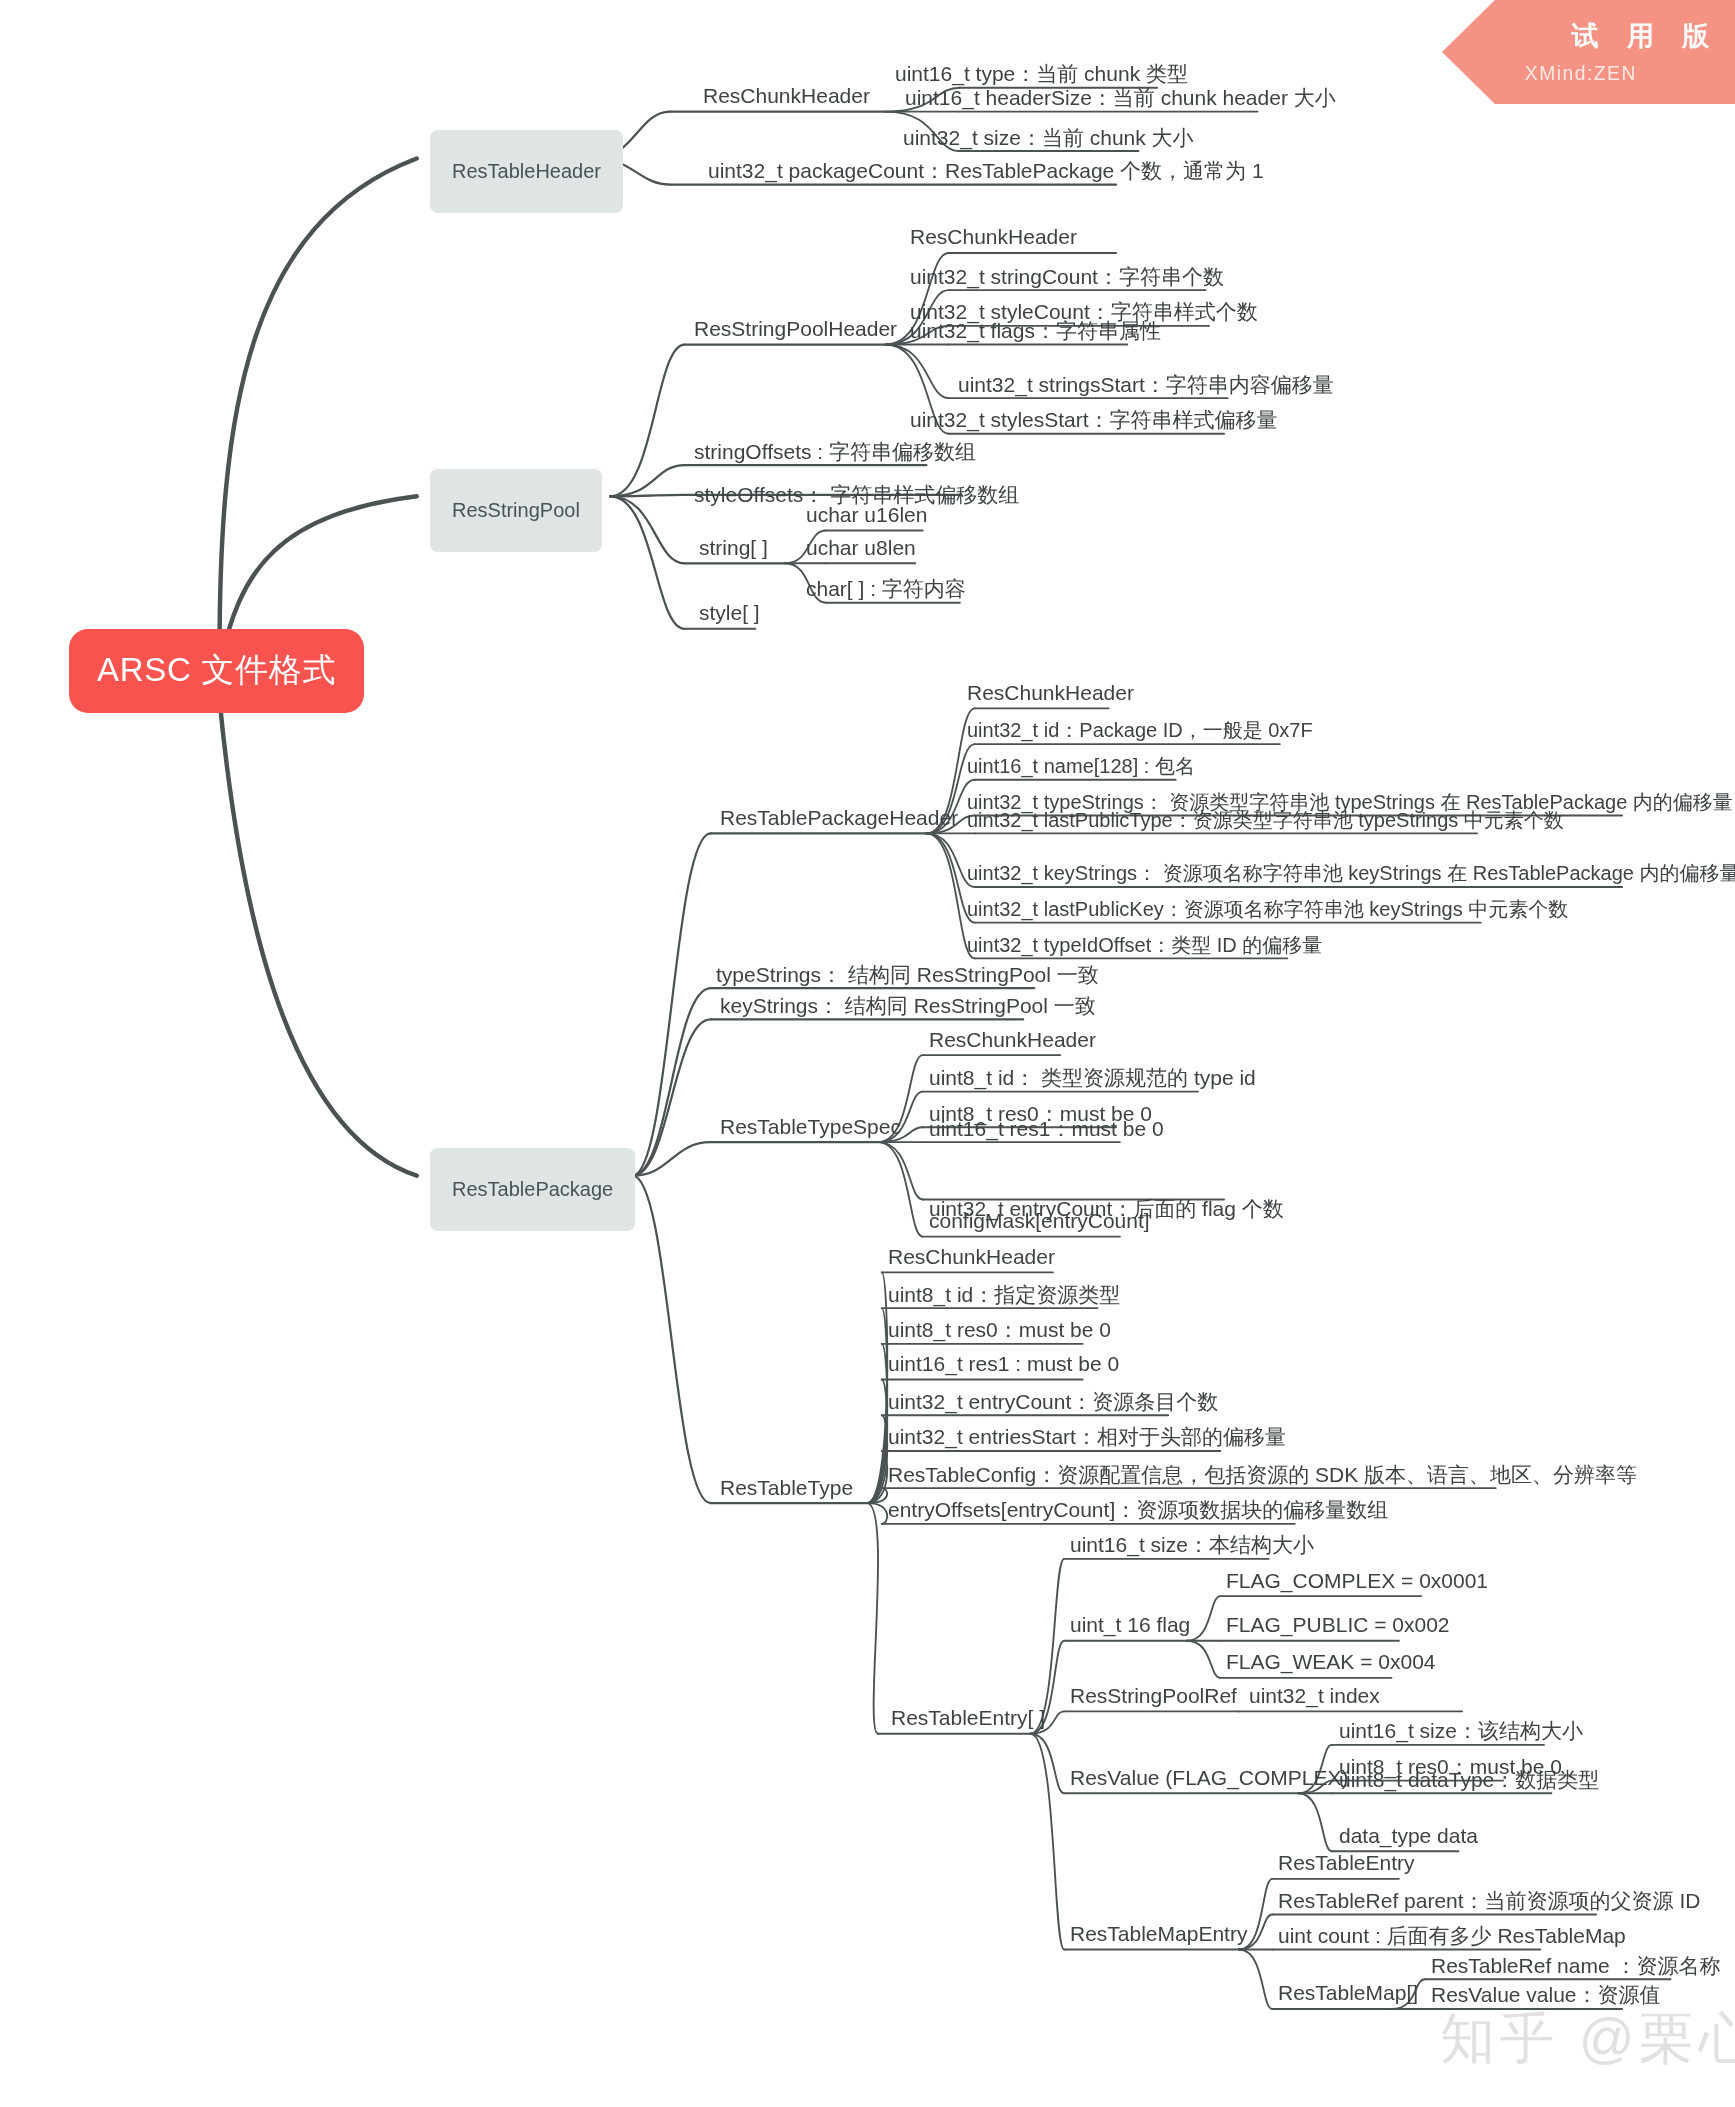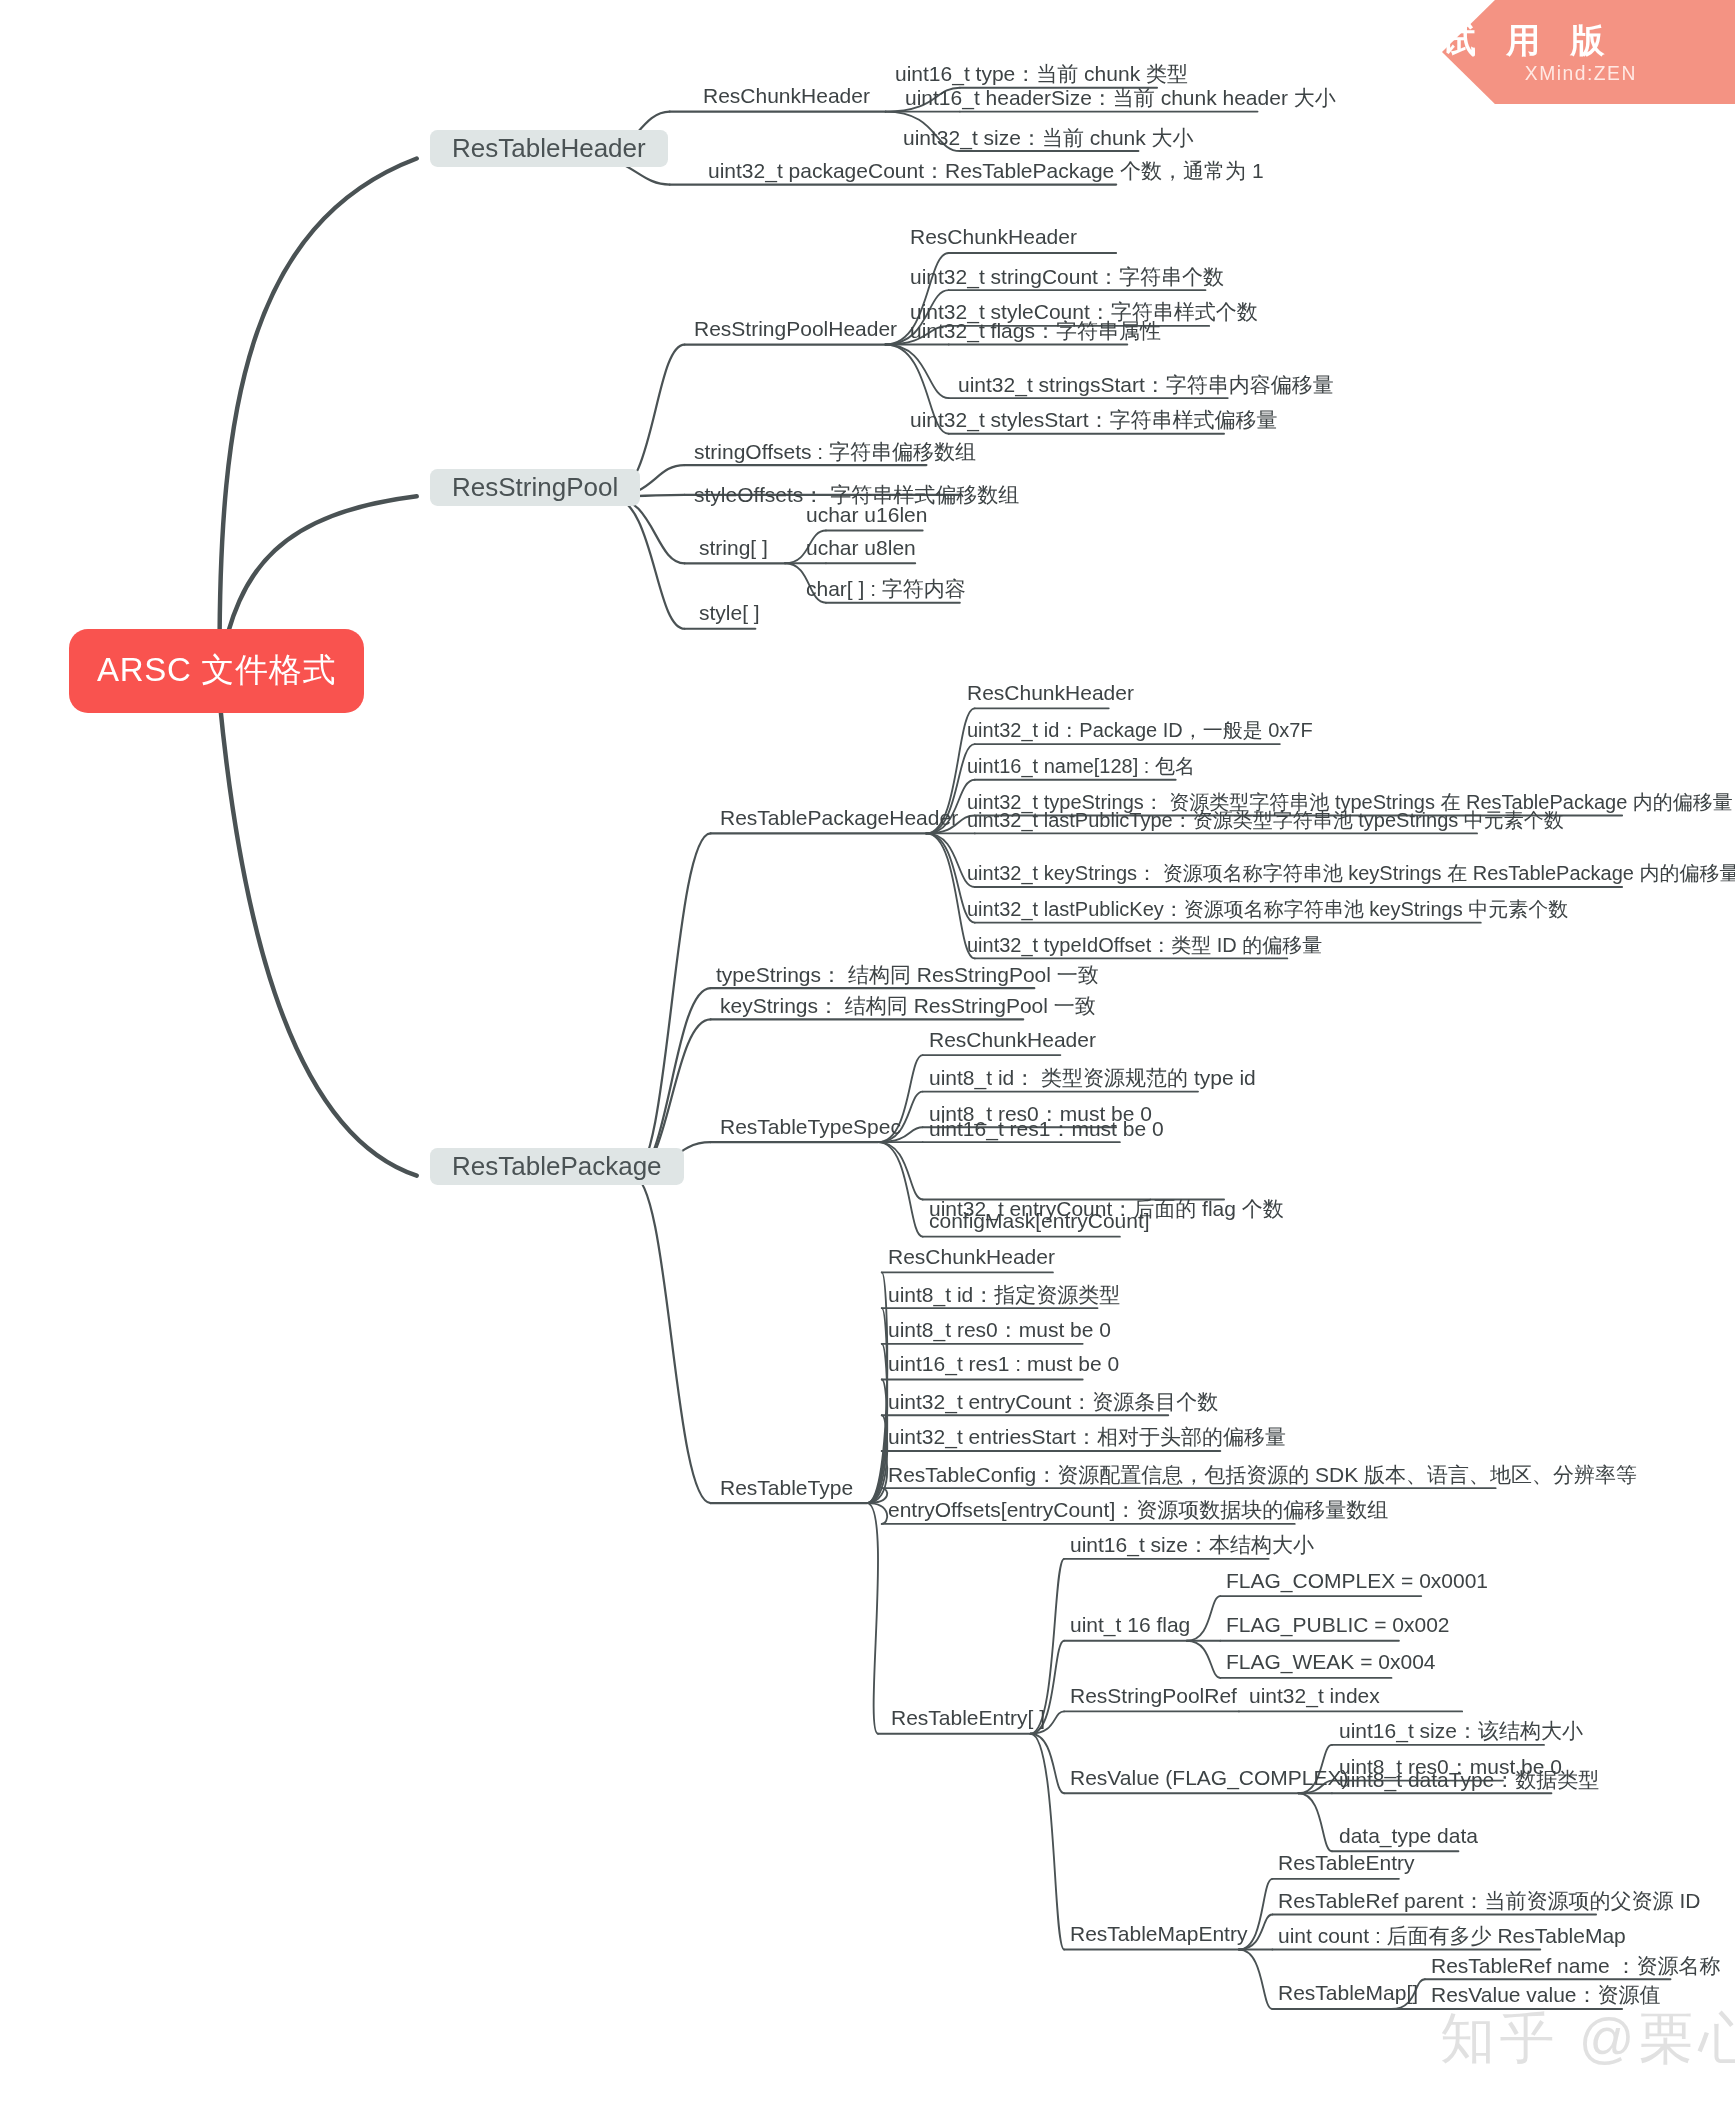--- a/index.html
+++ b/index.html
@@ -8,31 +8,31 @@
   #map{position:absolute;left:0;top:0;width:1736px;height:2108px;}
 
   .node{position:absolute;white-space:nowrap;color:#3d4345;}
 
   
   .root{background:#f9534f;color:#ffffff;border-radius:10.4px;
         font-size:33px;padding:19.3px 28px;letter-spacing:0.7px;}
 
   
   .lvl1{background:#dfe5e5;color:#4a5254;border-radius:7.4px;
-        font-size:26px;padding:3px 22px;}
+        font-size:20px;padding:30px 22px;}
 
   
   .topic{font-size:21px;color:#3d4345;padding-bottom:3.7px;}
   .topic.sm{font-size:20px;}
 
   .badge{position:absolute;right:0;top:0;width:294px;height:104px;}
   .badge .shape{position:absolute;inset:0;background:#f49383;
      clip-path:polygon(18% 0,100% 0,100% 100%,18% 100%,0 50%);}
-  .badge .t1{position:absolute;left:0;right:16.4px;top:18px;text-align:left;
-     color:#ffffff;font-size:34px;letter-spacing:10.4px;font-weight:bold;}
+  .badge .t1{position:absolute;left:0;right:16.4px;top:18px;text-align:right;
+     color:#ffffff;font-size:27px;letter-spacing:10.4px;font-weight:bold;}
   .badge .t2{position:absolute;left:0;right:16.4px;top:63px;text-align:center;
      color:#ffe9e4;font-size:19.3px;letter-spacing:1.5px;}
 
   .watermark{position:absolute;left:1440px;top:2002px;font-size:55px;
      color:rgba(120,120,120,0.22);letter-spacing:4.5px;white-space:nowrap;}
 </style>
 </head>
 <body>
 
 <svg id="map" viewBox="0 0 2333 2833" xmlns="http://www.w3.org/2000/svg">

